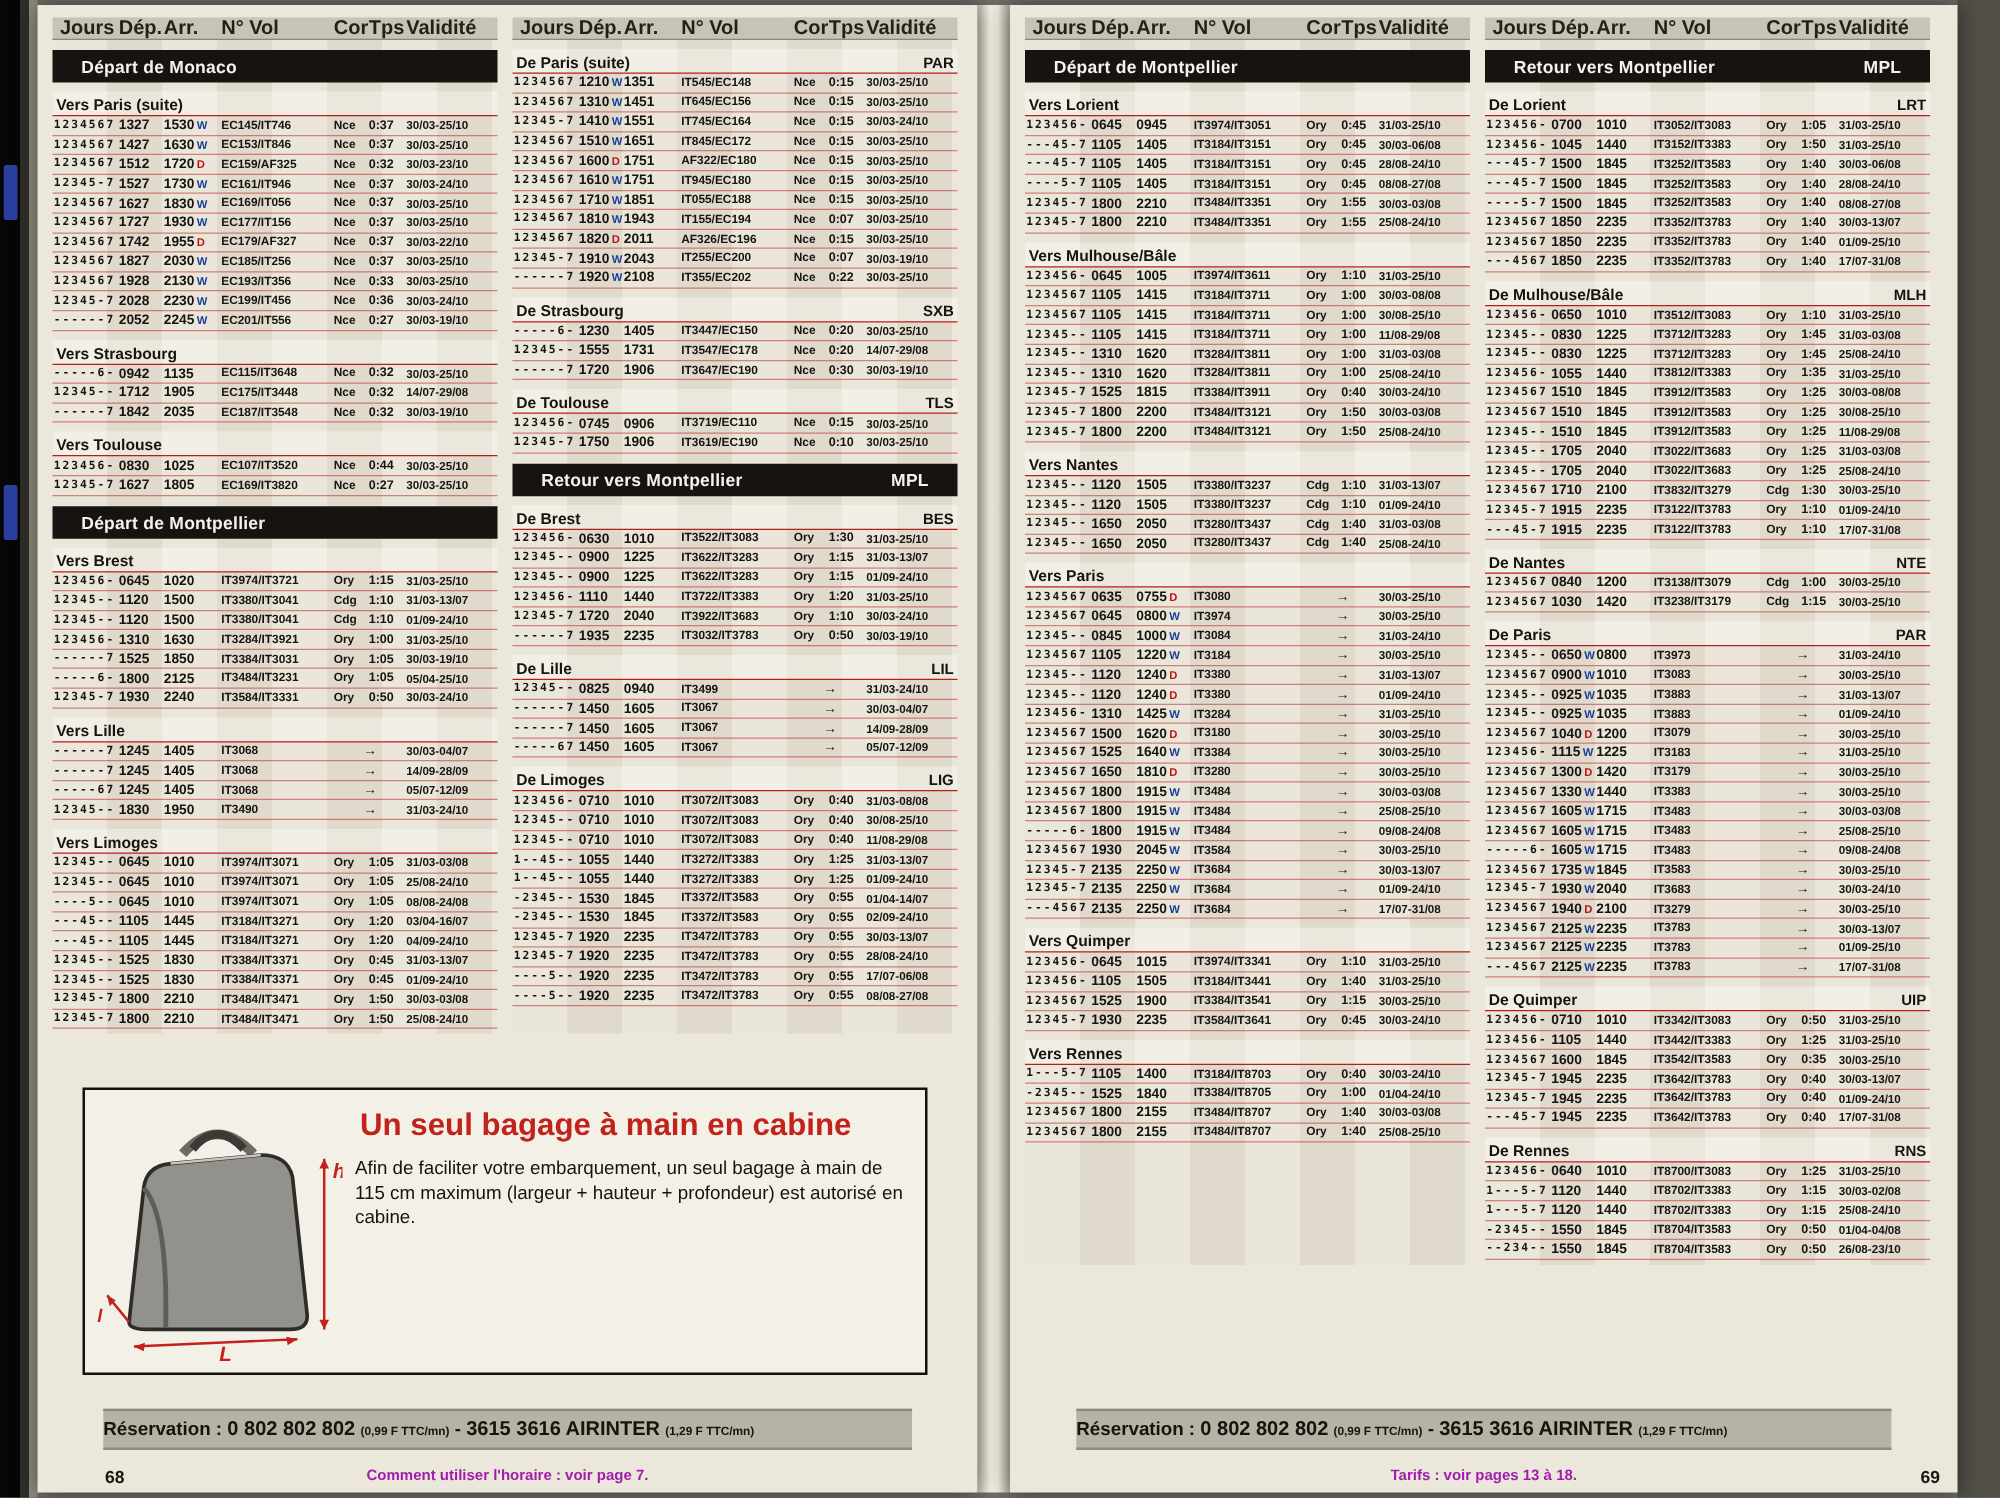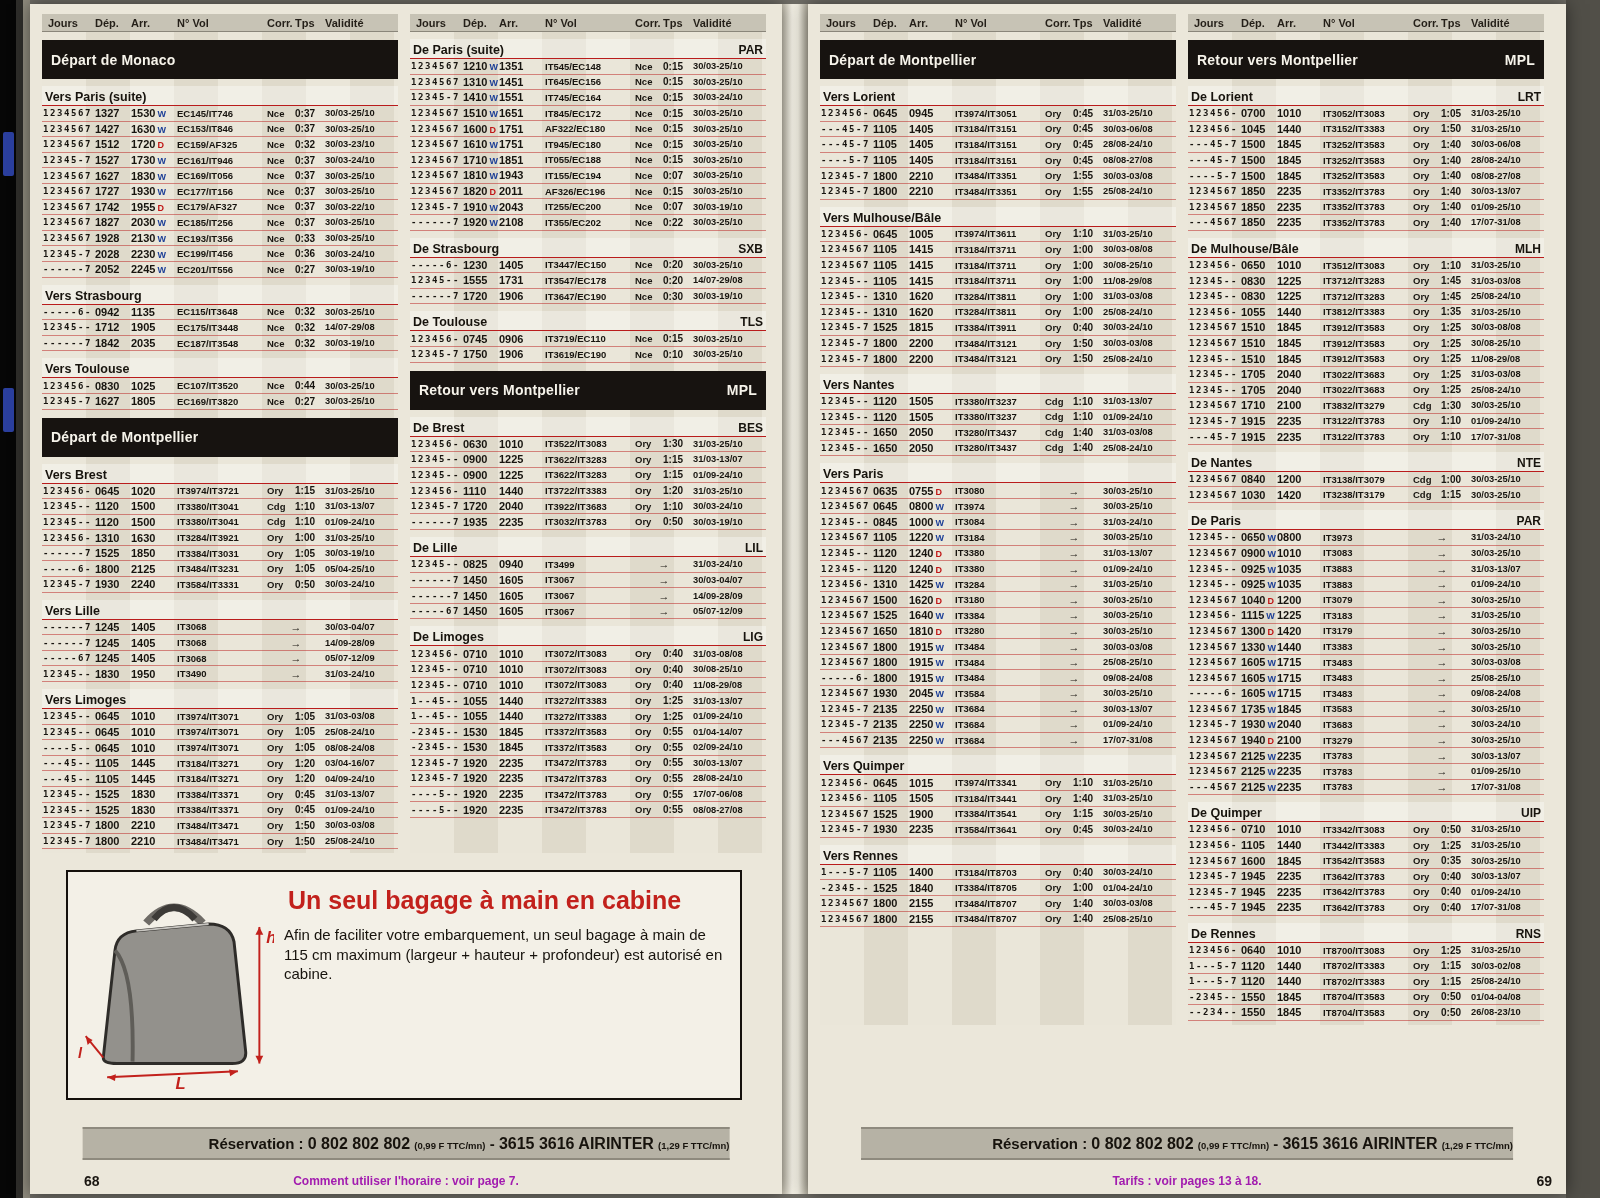--- a/index.html
+++ b/index.html
@@ -10,38 +10,38 @@
 .bmark{position:absolute;left:3px;width:11px;height:44px;background:#2b3f9e;border-radius:2px;}
 .bm1{top:132px;}.bm2{top:388px;}
 .page{background:#ebe7da;height:1190px;margin-top:4px;position:relative;box-shadow:0 0 16px rgba(0,0,0,.5);}
 .page-left{width:752px;}
 .page-right{width:758px;}
 .gutter{flex:0 0 26px;height:1190px;margin-top:4px;background:linear-gradient(90deg,#c9c4b4,#f6f3e8 38%,#efece0 62%,#b3ae9e);}
 .right-edge{flex:1;background:#514f48;}
 .cols{display:flex;gap:12px;padding:10px 10px 0 12px;}
 .col{width:356px;background:repeating-linear-gradient(90deg,#eae6d9 0 44px,#dfdacb 44px 88px);padding-bottom:4px;}
 .trow{display:grid;grid-template-columns:52px 36px 46px 90px 28px 30px 72px;align-items:center;height:15.6px;border-bottom:1px solid rgba(185,28,28,.5);font-weight:bold;color:#17140f;padding:0 1px;}
-.colhead{background:#c7c3b5;border-bottom:1px solid #8a867a;height:18px;font-size:11px;color:#241f18;}
+.colhead{background:#c7c3b5;border-bottom:1px solid #8a867a;height:18px;font-size:16px;color:#241f18;}
 .hc0{padding-left:5px;}
 .c{white-space:nowrap;overflow:hidden;}
 .jours{font-family:"DejaVu Sans Mono",monospace;font-size:9px;letter-spacing:1.6px;}
 .dep,.arr{font-size:11px;}
 .vol{font-size:9.5px;}
 .corr{font-size:9.5px;}
 .tps{font-size:10px;}
 .val{font-size:9.3px;grid-column:7;}
 .direct{grid-column:5/7;text-align:center;font-size:11px;}
 .mk{font-size:9px;margin-left:2px;font-weight:bold;}
 .mk.W{color:#1c3f97;}
 .mk.D{color:#c01616;}
-.banner{display:flex;justify-content:space-between;align-items:center;background:#171310;color:#f6f3ea;height:39px;padding:0 9px;font-size:14px;font-weight:bold;margin-top:8px;letter-spacing:.2px;}
+.banner{display:flex;justify-content:space-between;align-items:center;background:#171310;color:#f6f3ea;height:26px;padding:0 23px;font-size:14px;font-weight:bold;margin-top:8px;letter-spacing:.2px;}
 .dest{display:flex;justify-content:space-between;align-items:flex-end;height:20px;padding:0 3px 1px;border-bottom:1.5px solid #b91c1c;margin-top:7px;font-size:12.5px;font-weight:bold;color:#17130d;background:rgba(255,255,255,.35);}
 #page1 .col:first-child .dest{text-align:center;}
 .dest .dc{font-size:12px;}
-.resa{position:absolute;bottom:34px;left:50%;transform:translateX(-50%);width:86%;background:#b6b2a5;border-top:2px solid #8e8a7e;border-bottom:2px solid #8e8a7e;text-align:right;padding:6px 0 5px;font-weight:bold;color:#17130d;font-size:15px;}
+.resa{position:absolute;bottom:34px;left:50%;transform:translateX(-50%);width:86%;background:#b6b2a5;border-top:2px solid #8e8a7e;border-bottom:2px solid #8e8a7e;text-align:left;padding:6px 0 5px;font-weight:bold;color:#17130d;font-size:15px;}
 .resa .rphone{font-size:16px;}
 .resa .small{font-size:9.5px;}
 .pfoot{position:absolute;bottom:5px;left:0;right:0;font-weight:bold;text-align:center;}
 .pnum{font-size:14px;color:#1a1611;position:absolute;bottom:0;}
 .pnum-left{left:14px;margin-left:40px;}
 .pnum-right{right:14px;text-align:right;}
 .rednote{color:#a21caf;font-size:12px;}
 .ad{position:absolute;left:36px;bottom:94px;width:676px;height:230px;background:#f3f0e7;border:2px solid #14100c;display:flex;padding:8px 16px 8px 6px;gap:10px;}
 .ad-fig{flex:0 0 200px;position:relative;}
 .ad-text{flex:1;padding-top:4px;}

